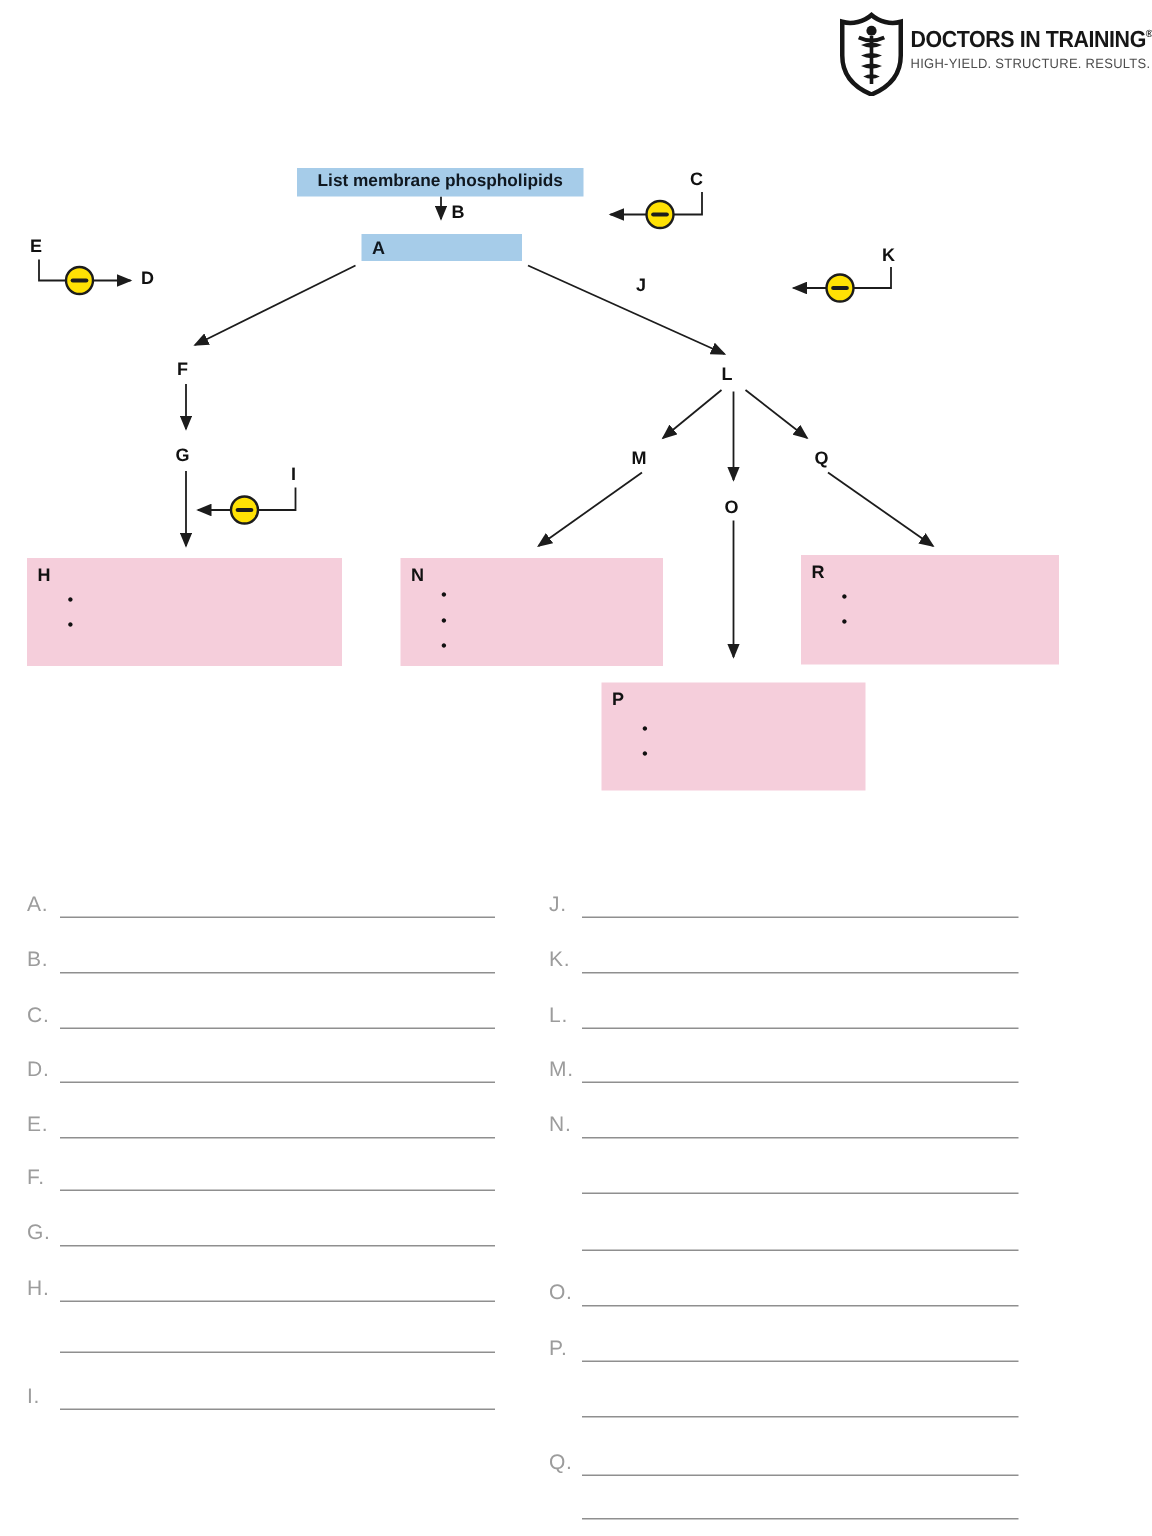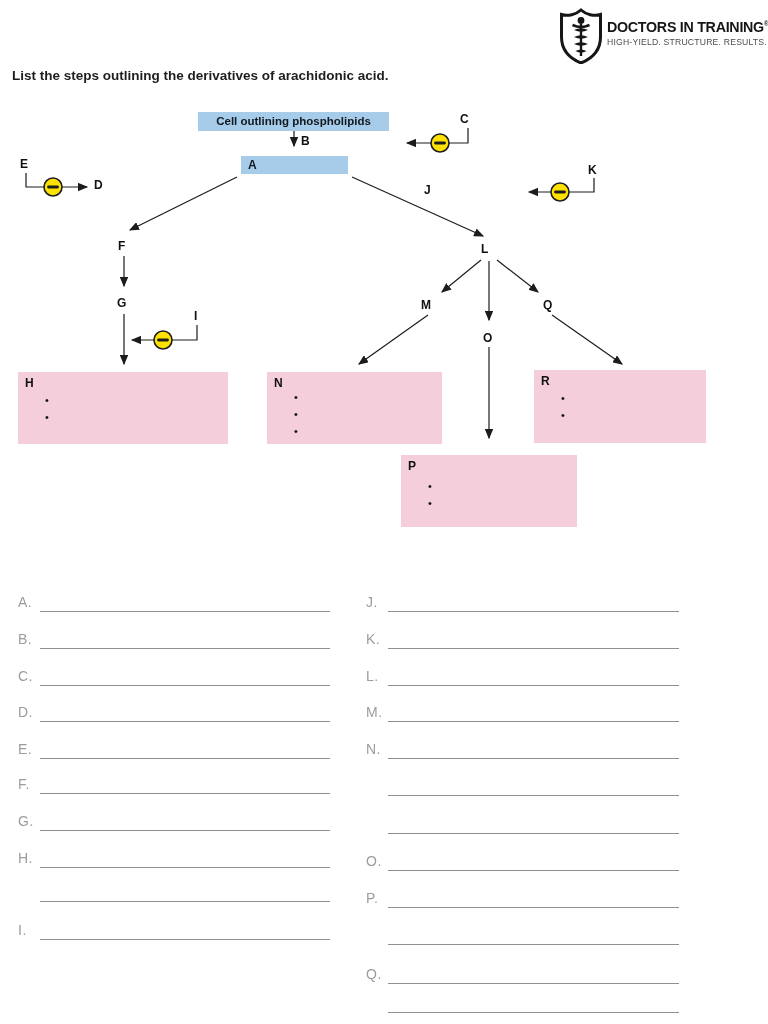--- a/index.html
+++ b/index.html
@@ -49,21 +49,20 @@
       <line x1="22" y1="16" x2="22" y2="48" stroke="#161616" stroke-width="2.4"></line>
       <path d="M15,22 Q22,18.5 29,22 Q22,25.5 15,22 Z" fill="#161616"></path>
       <path d="M15,29 Q22,25.5 29,29 Q22,32.5 15,29 Z" fill="#161616"></path>
       <path d="M15,36 Q22,32.5 29,36 Q22,39.5 15,36 Z" fill="#161616"></path>
       <path d="M16.5,43 Q22,40 27.5,43 Q22,46 16.5,43 Z" fill="#161616"></path>
     </svg>
     <div class="brand"><span>DOCTORS IN TRAINING</span><sup>®</sup></div>
     <div class="tagline">HIGH-YIELD. STRUCTURE. RESULTS.</div>
   </div>
 
-  <div class="ws-title">List the steps outlining the derivatives of arachidonic acid.</div>
 
   <svg class="diagram-svg" width="768" height="440" viewBox="0 0 768 440">
     <defs>
       <marker id="ah" markerWidth="9" markerHeight="7" refX="7.5" refY="3.5" orient="auto">
         <path d="M0,0 L8.5,3.5 L0,7 Z" fill="#1c1c1c"></path>
       </marker>
     </defs>
     <g stroke="#1c1c1c" stroke-width="1.2" fill="none">
       <path d="M294,31 L294,46" marker-end="url(#ah)"></path>
       <path d="M237,77 L130,130" marker-end="url(#ah)"></path>
@@ -92,21 +91,21 @@
     <g>
       <circle cx="560" cy="92" r="9" fill="#ffe104" stroke="#1c1c1c" stroke-width="1.6"></circle>
       <line x1="555.5" y1="92" x2="564.5" y2="92" stroke="#1c1c1c" stroke-width="2.8" stroke-linecap="round"></line>
     </g>
     <g>
       <circle cx="163" cy="240" r="9" fill="#ffe104" stroke="#1c1c1c" stroke-width="1.6"></circle>
       <line x1="158.5" y1="240" x2="167.5" y2="240" stroke="#1c1c1c" stroke-width="2.8" stroke-linecap="round"></line>
     </g>
   </svg>
 
-  <div class="bluebox root-box">Cell outlining phospholipids</div>
+  <div class="bluebox root-box">List membrane phospholipids</div>
   <div class="bluebox box-a">A</div>
 
   <div class="dlabel" style="left:301px;top:135px;">B</div>
   <div class="dlabel" style="left:460px;top:113px;">C</div>
   <div class="dlabel" style="left:94px;top:179px;">D</div>
   <div class="dlabel" style="left:20px;top:158px;">E</div>
   <div class="dlabel" style="left:118px;top:240px;">F</div>
   <div class="dlabel" style="left:117px;top:297px;">G</div>
   <div class="dlabel" style="left:194px;top:310px;">I</div>
   <div class="dlabel" style="left:424px;top:184px;">J</div>

